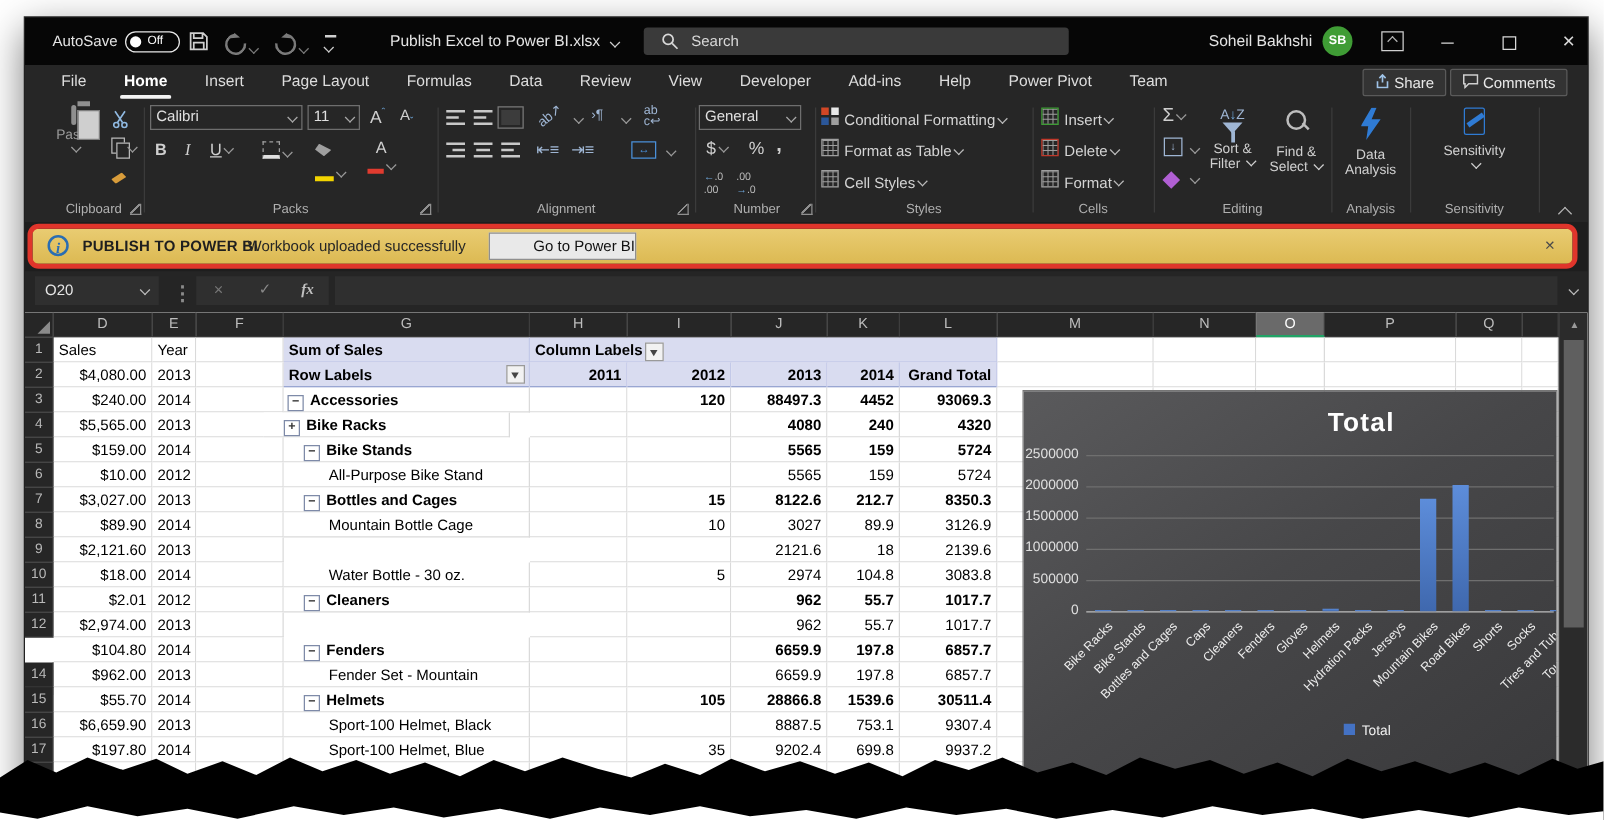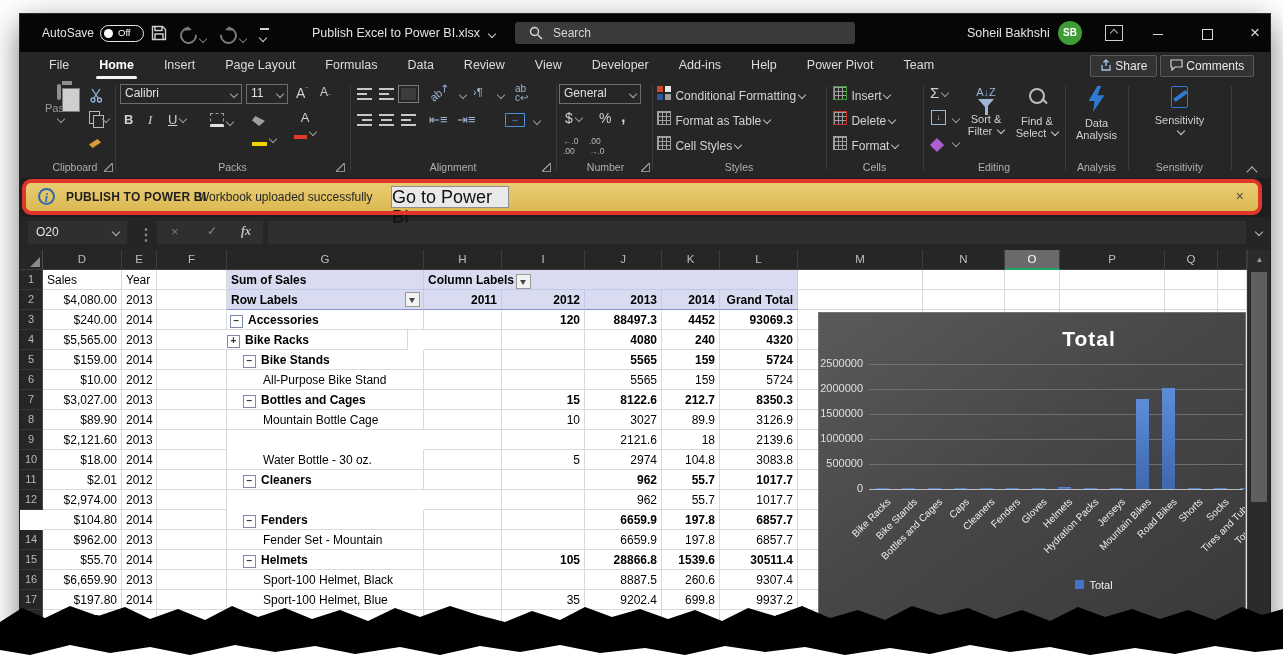--- a/index.html
+++ b/index.html
@@ -91,21 +91,21 @@
   .redoic{transform:rotate(-40deg) scaleX(-1)}
   
   .notifzone{position:absolute;left:0;top:164px;width:1250px;height:39px;background:#1e1e1e}
   .redbox{position:absolute;left:2px;top:1px;width:1240px;height:36px;border:4px solid #e0352b;border-radius:9px;box-sizing:border-box;z-index:6}
   .goldbar{position:absolute;left:6px;top:5px;width:1232px;height:28px;background:linear-gradient(180deg,#e9cc72,#dcb952);z-index:5}
   .infoic{position:absolute;left:12px;top:5px;width:17px;height:17px;border:2px solid #2a6db2;border-radius:50%;
     color:#2a6db2;font-size:12px;font-weight:bold;font-family:"Liberation Serif",serif;font-style:italic;text-align:center;line-height:16px;box-sizing:border-box}
   .ntitle{position:absolute;left:40px;top:7px;font-size:12px;font-weight:bold;color:#1f1f1f;letter-spacing:.2px}
   .nmsg{position:absolute;left:172px;top:7px;font-size:12px;color:#262626}
   .nbtn{position:absolute;left:365px;top:3px;width:118px;height:22px;background:#e9e9e9;border:1px solid #8f8f8f;
-    font-size:18px;color:#111;text-align:left;line-height:20px;box-sizing:border-box}
+    font-size:12px;color:#111;text-align:right;line-height:20px;box-sizing:border-box}
   .nclose{position:absolute;right:14px;top:5px;color:#4a4a4a;font-size:14px}
   
   .fbar{position:absolute;left:0;top:203px;width:1250px;height:33px;background:#252525;color:#cfcfcf}
   .namebox{position:absolute;left:8px;top:4px;width:99px;height:23px;background:#2f2f2f;font-size:12px;color:#e6e6e6;
     line-height:23px;padding-left:8px;box-sizing:border-box}
   .namebox .cv{position:absolute;right:8px;top:8px;color:#bbb}
   .fxgrp{position:absolute;left:137px;top:4px;width:106px;height:23px;background:#2f2f2f}
   .finput{position:absolute;left:248px;top:4px;width:978px;height:23px;background:#2f2f2f}
   
   #sheet{position:absolute;left:0;top:236px;width:1250px;height:406px;background:#fff;overflow:hidden}
@@ -605,21 +605,21 @@
       <div class="c " style="left: 1145px; top: 300px; width: 53px; height: 20px;"></div>
       <div class="c " style="left: 1198px; top: 300px; width: 29px; height: 20px;"></div>
       <div class="rowhdr" style="left: 0px; top: 320px; width: 23px; height: 20px;">16</div>
       <div class="c num" style="left: 23px; top: 320px; width: 79px; height: 20px;">$6,659.90</div>
       <div class="c " style="left: 102px; top: 320px; width: 35px; height: 20px;">2013</div>
       <div class="c " style="left: 137px; top: 320px; width: 70px; height: 20px;"></div>
       <div class="c " style="left: 207px; top: 320px; width: 197px; height: 20px; padding-left: 36px;"><span>Sport-100 Helmet, Black</span></div>
       <div class="c num" style="left: 404px; top: 320px; width: 78px; height: 20px;"></div>
       <div class="c num" style="left: 482px; top: 320px; width: 83px; height: 20px;"></div>
       <div class="c num" style="left: 565px; top: 320px; width: 77px; height: 20px;">8887.5</div>
-      <div class="c num" style="left: 642px; top: 320px; width: 58px; height: 20px;">260.6</div>
+      <div class="c num" style="left: 642px; top: 320px; width: 58px; height: 20px;">753.1</div>
       <div class="c num" style="left: 700px; top: 320px; width: 78px; height: 20px;">9307.4</div>
       <div class="c " style="left: 778px; top: 320px; width: 125px; height: 20px;"></div>
       <div class="c " style="left: 903px; top: 320px; width: 82px; height: 20px;"></div>
       <div class="c " style="left: 985px; top: 320px; width: 55px; height: 20px;"></div>
       <div class="c " style="left: 1040px; top: 320px; width: 105px; height: 20px;"></div>
       <div class="c " style="left: 1145px; top: 320px; width: 53px; height: 20px;"></div>
       <div class="c " style="left: 1198px; top: 320px; width: 29px; height: 20px;"></div>
       <div class="rowhdr" style="left: 0px; top: 340px; width: 23px; height: 20px;">17</div>
       <div class="c num" style="left: 23px; top: 340px; width: 79px; height: 20px;">$197.80</div>
       <div class="c " style="left: 102px; top: 340px; width: 35px; height: 20px;">2014</div>

